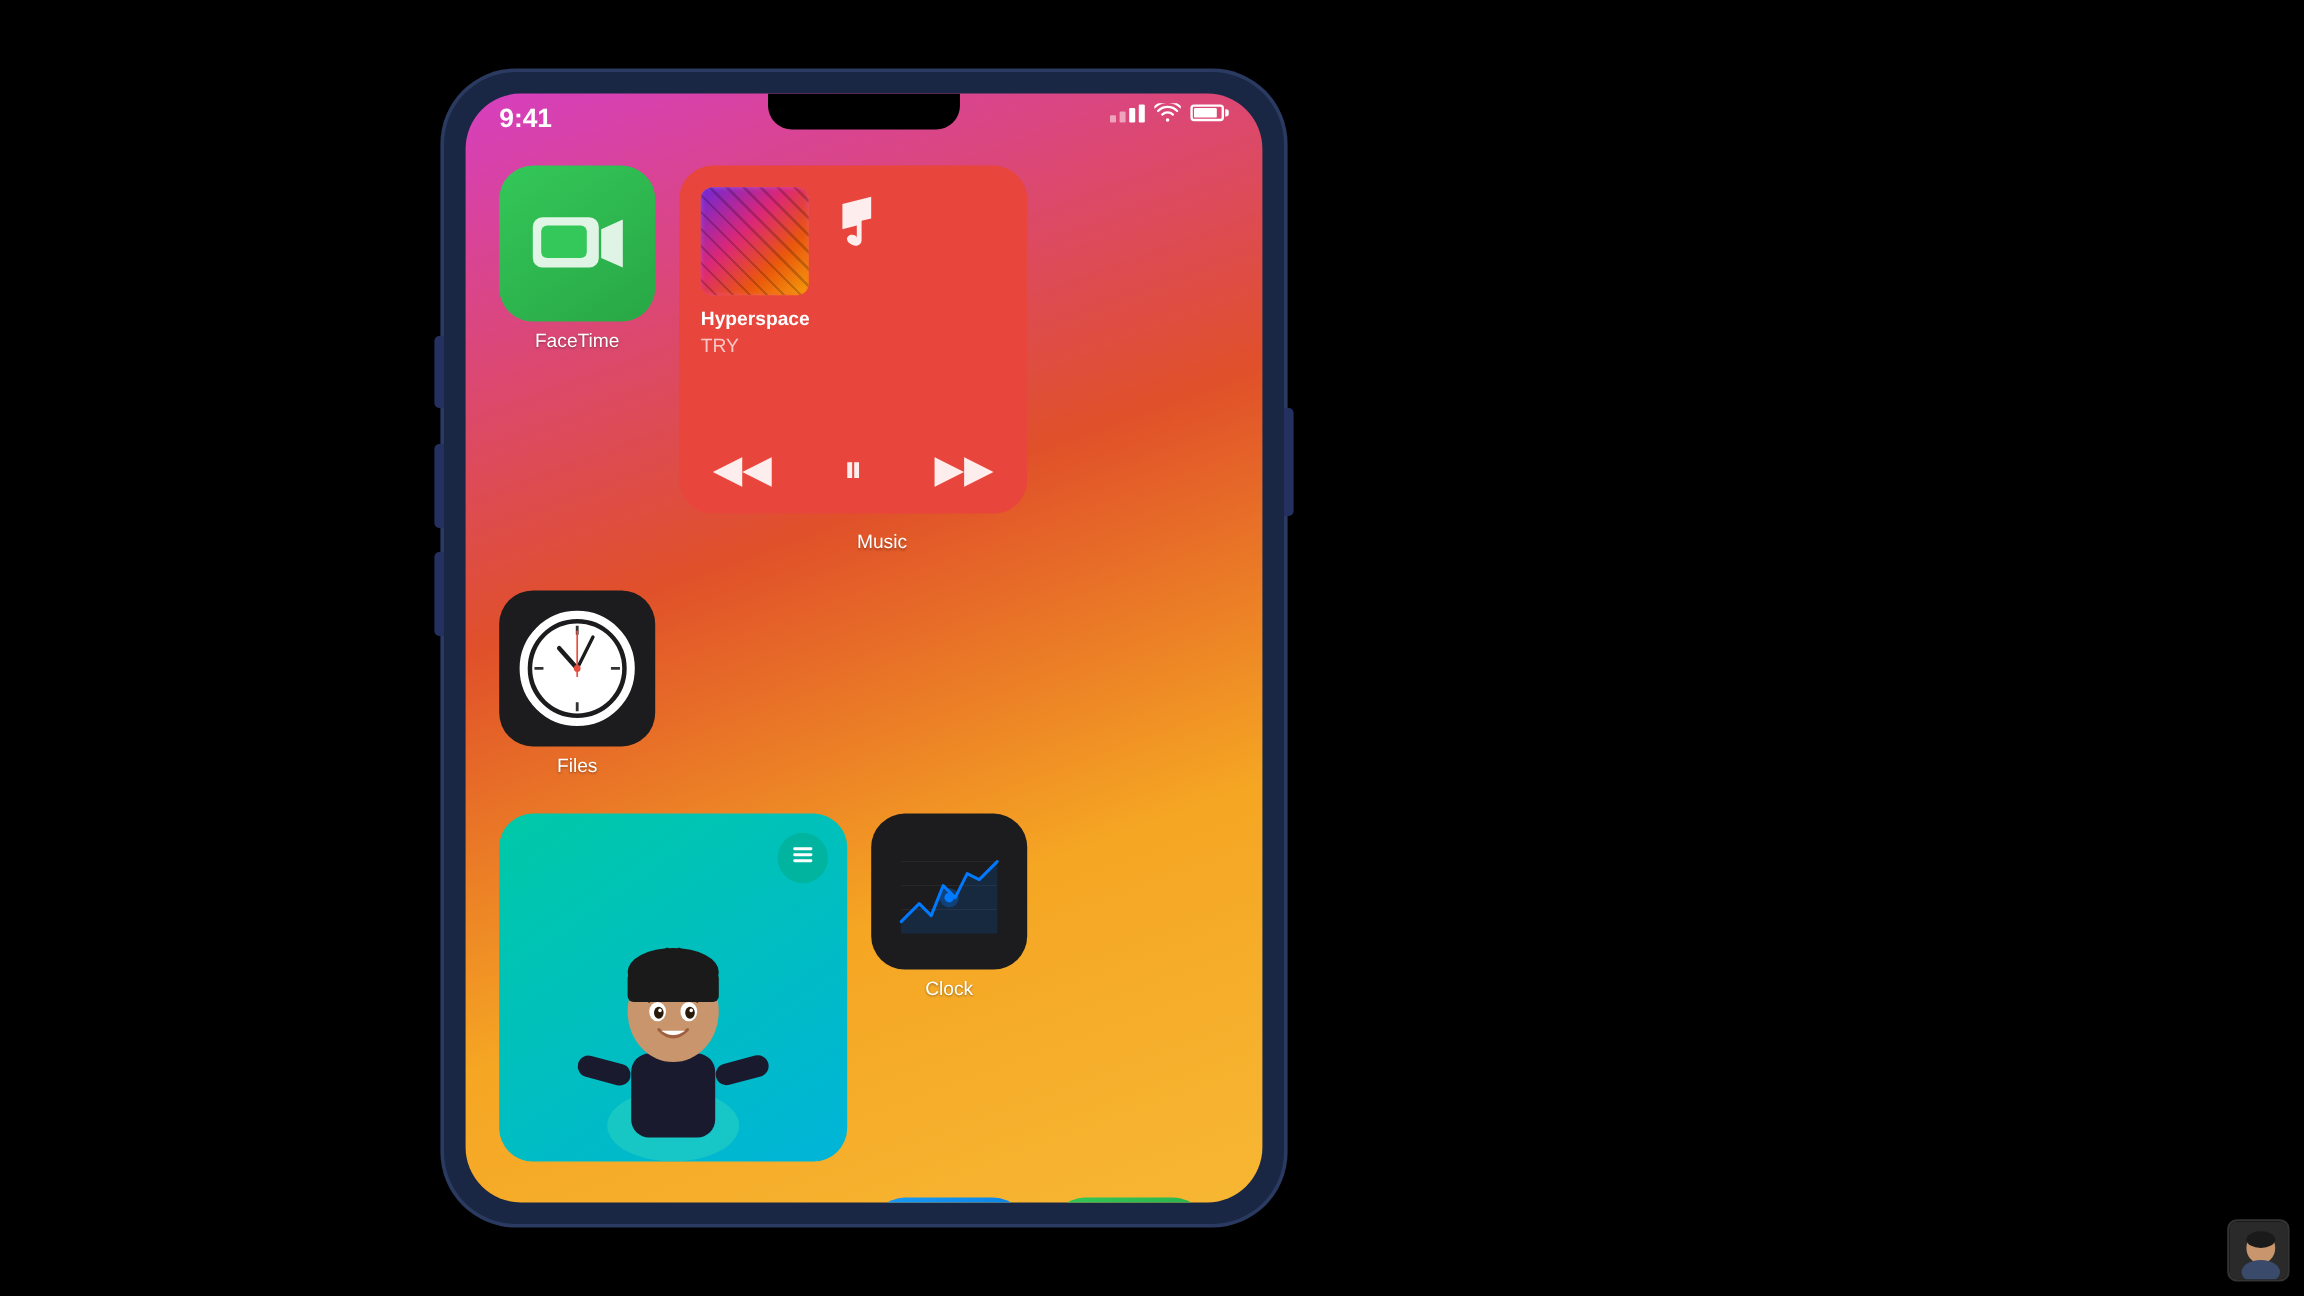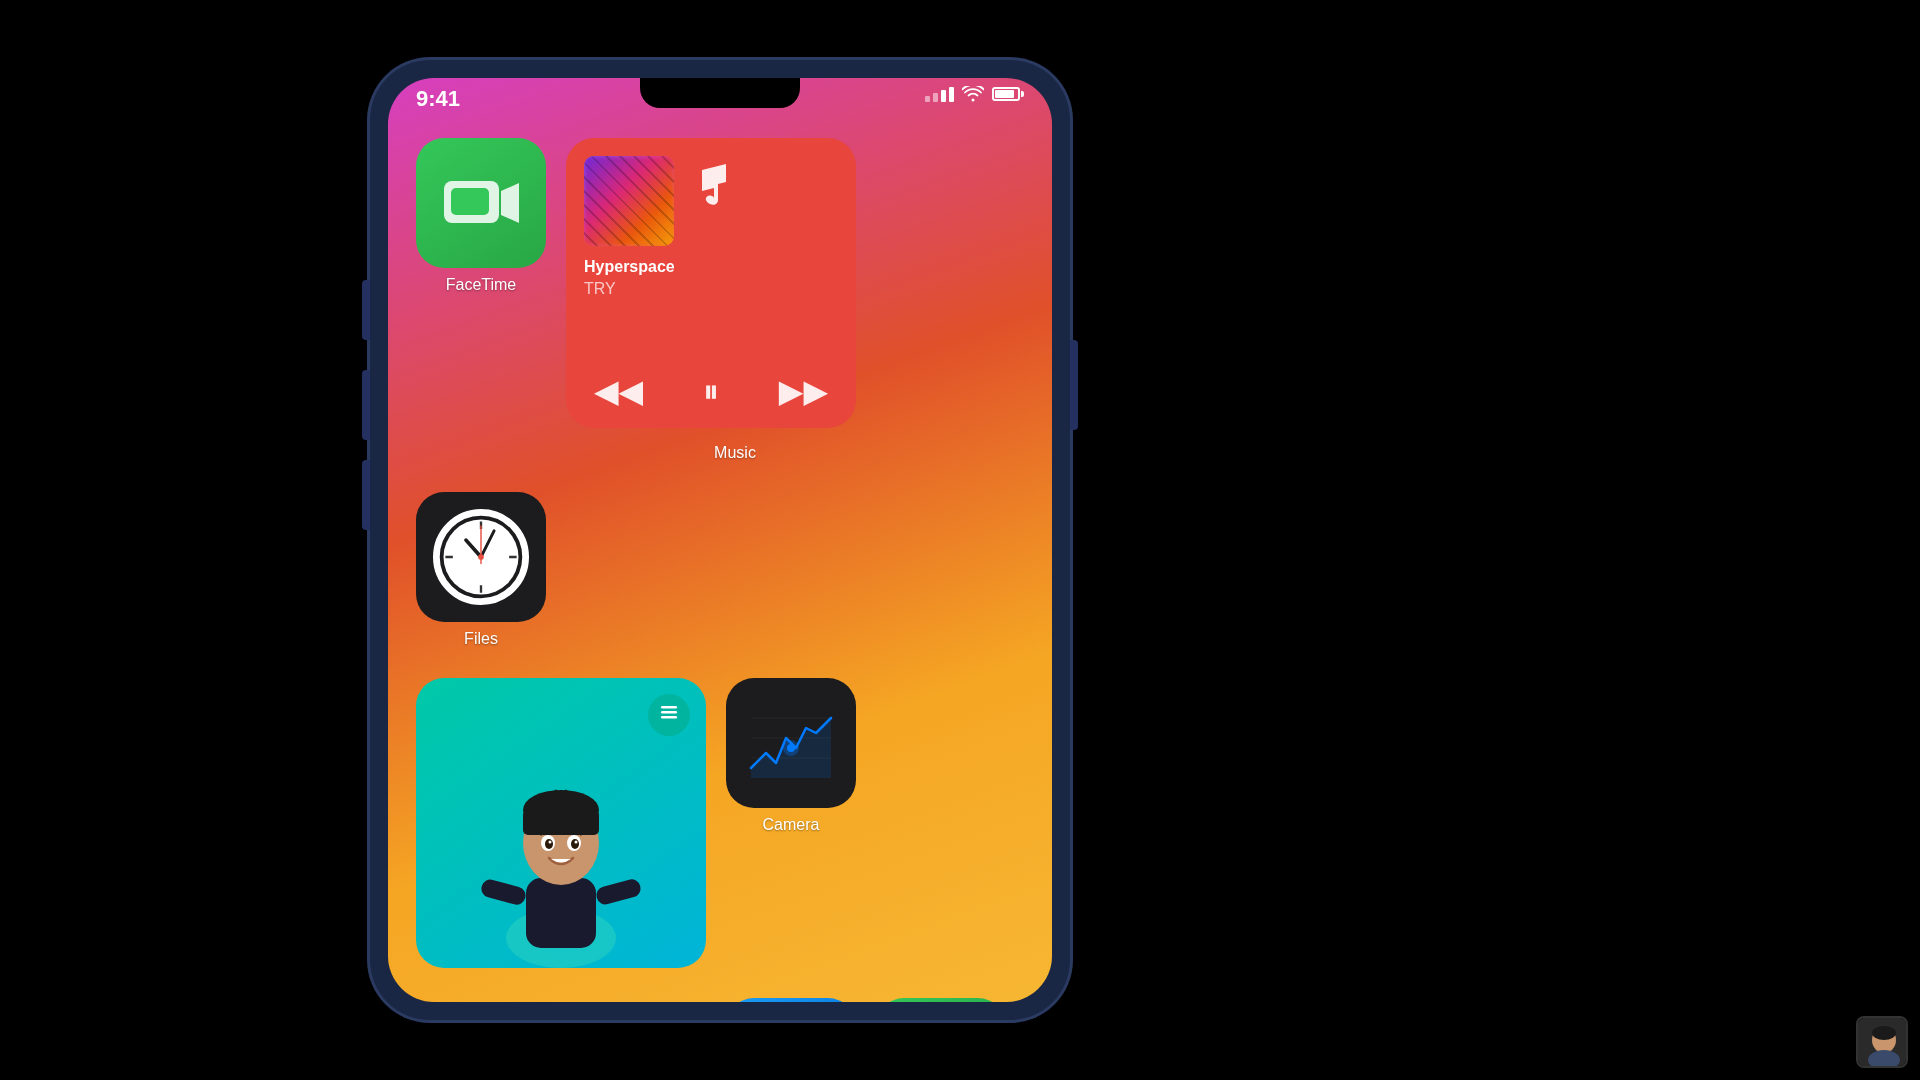--- a/index.html
+++ b/index.html
@@ -603,21 +603,21 @@
                 <line x1="10" y1="60" x2="90" y2="60" stroke="#333" stroke-width="0.5"></line>
 
                 <polyline points="10,70 25,55 35,65 45,40 55,50 65,30 75,35 90,20" fill="none" stroke="#007aff" stroke-width="2.5" stroke-linecap="round" stroke-linejoin="round"></polyline>
 
                 <polygon points="10,70 25,55 35,65 45,40 55,50 65,30 75,35 90,20 90,80 10,80" fill="rgba(0,122,255,0.15)"></polygon>
 
                 <circle cx="50" cy="50" r="4" fill="#007aff"></circle>
                 <circle cx="50" cy="50" r="8" fill="rgba(0,122,255,0.3)"></circle>
               </svg>
             </div>
-            <span class="app-label">Camera</span>
+            <span class="app-label">Clock</span>
           </div>
 
         </div>
 
         <div class="app-row">
           <div style="width:290px;"></div>
 
           <div class="app-item">
             <div class="app-icon" style="background: linear-gradient(145deg, #1a9cf5, #0070d8); overflow:hidden; height:80px;">
               <svg width="80" height="80" viewBox="0 0 80 80">

